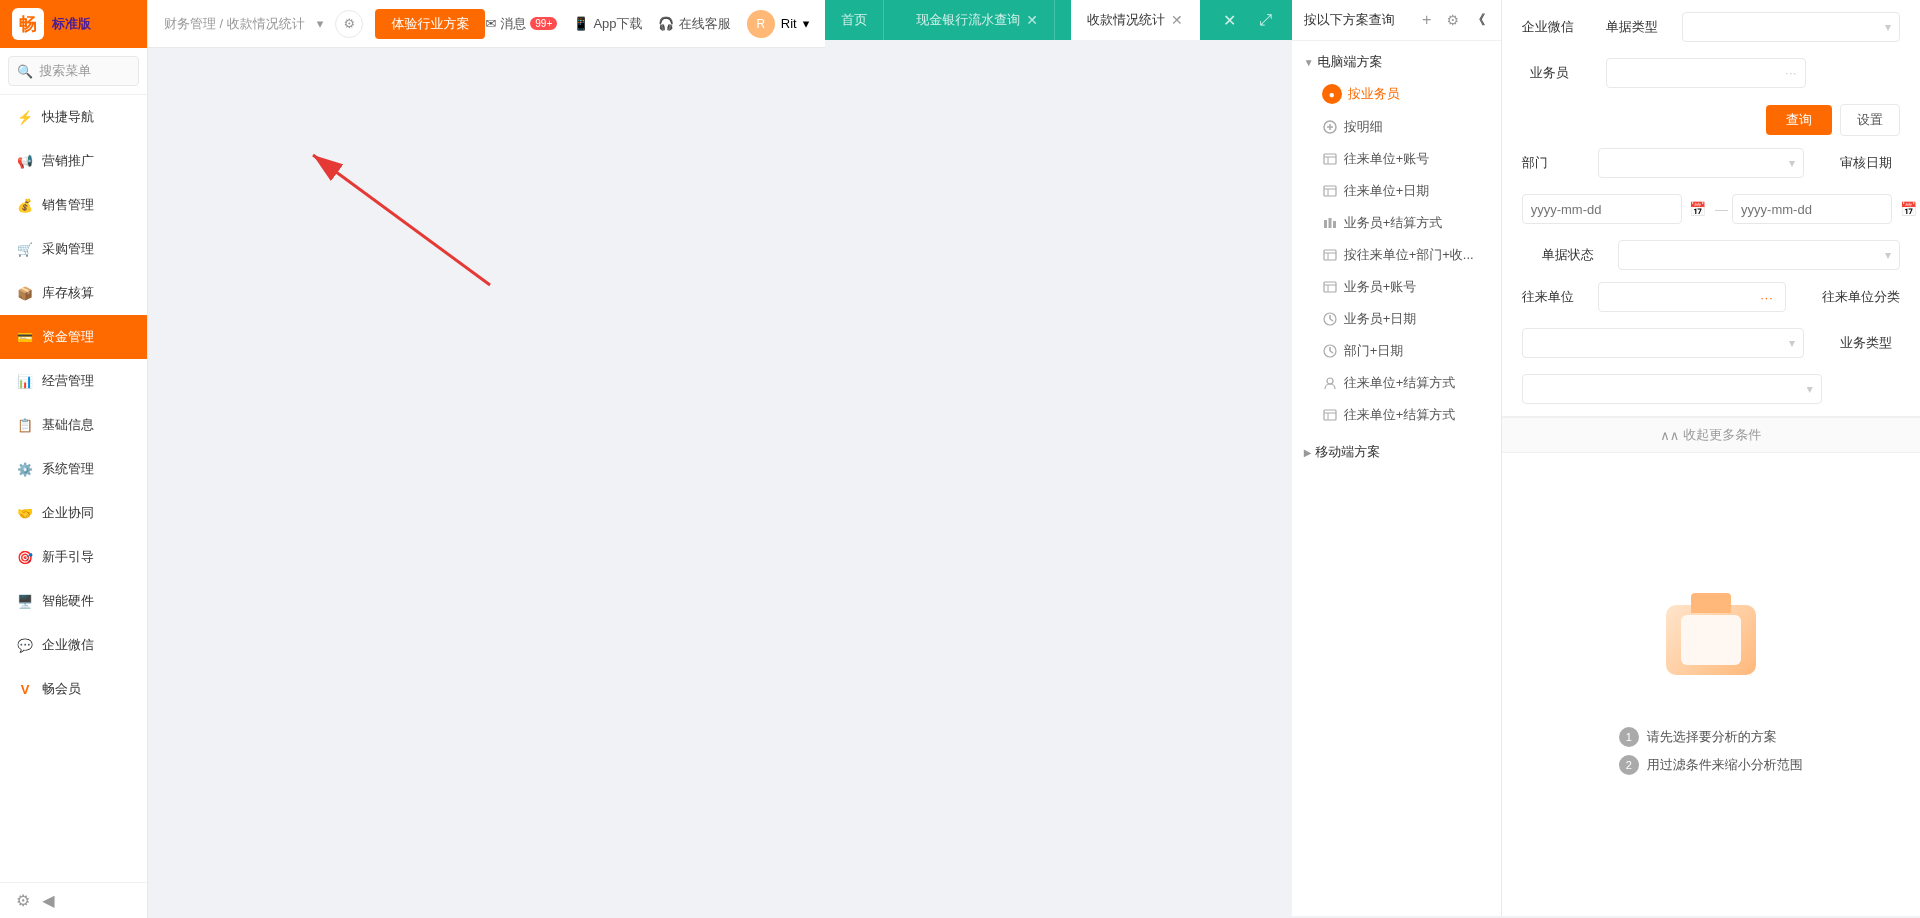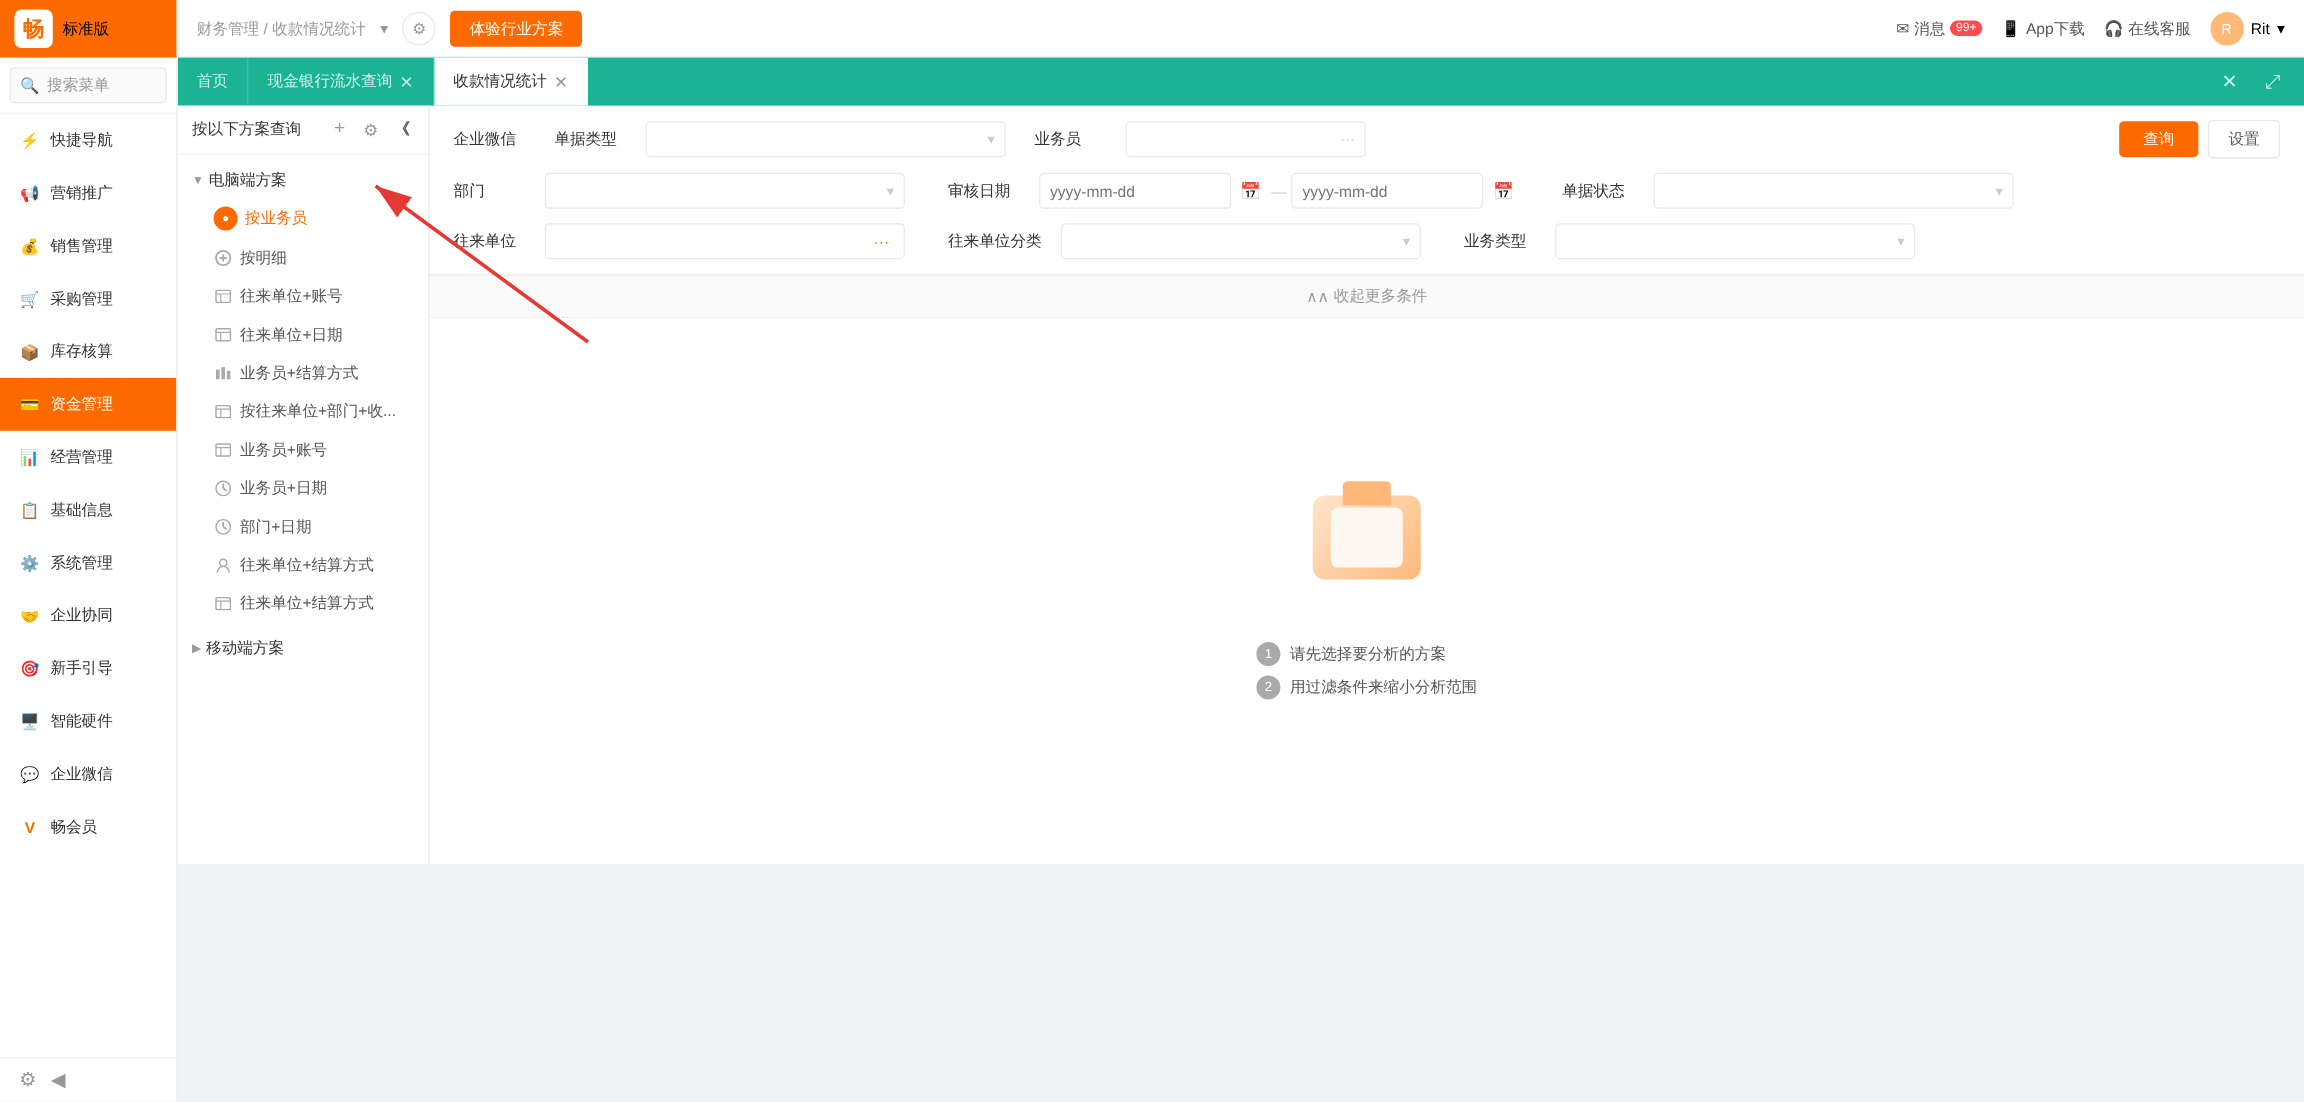--- a/index.html
+++ b/index.html
@@ -11,21 +11,21 @@
       background: #fff; border-right: 1px solid #e8e8e8;
       display: flex; flex-direction: column;
     }
     .sidebar-logo {
       height: 48px; background: #ff6a00; display: flex; align-items: center; padding: 0 12px; gap: 8px;
     }
     .sidebar-logo-icon {
       width: 32px; height: 32px; background: #fff; border-radius: 6px;
       display: flex; align-items: center; justify-content: center; color: #ff6a00; font-weight: bold; font-size: 18px;
     }
-    .sidebar-logo-text { color: #000000; font-size: 13px; font-weight: normal; }
+    .sidebar-logo-text { color: #4c1d95; font-size: 13px; font-weight: bold; }
     .sidebar-search {
       padding: 8px; border-bottom: 1px solid #f0f0f0;
     }
     .sidebar-search-btn {
       width: 100%; height: 30px; border: 1px solid #e8e8e8; border-radius: 4px; background: #fafafa;
       display: flex; align-items: center; gap: 6px; padding: 0 8px; color: #999; cursor: pointer;
     }
     .sidebar-nav { flex: 1; overflow-y: auto; }
     .sidebar-item {
       height: 44px; display: flex; align-items: center; gap: 8px; padding: 0 16px;
@@ -33,21 +33,21 @@
     }
     .sidebar-item.active { background: #ff6a00; color: #fff; border-radius: 0; }
     .sidebar-item-icon { width: 18px; height: 18px; display: flex; align-items: center; justify-content: center; flex-shrink: 0; }
     .sidebar-item-label { font-size: 13px; }
     .sidebar-footer {
       border-top: 1px solid #f0f0f0; padding: 8px 16px; display: flex; align-items: center; gap: 12px;
     }
     .sidebar-footer-icon { color: #999; cursor: pointer; font-size: 16px; }
 
     
-    .main { margin-left: 148px; display: flex; flex-direction: column; height: 720px; }
+    .main { margin-left: 148px; display: flex; height: 916px; }
 
     
     .topbar {
       height: 48px; background: #fff; border-bottom: 1px solid #e8e8e8;
       display: flex; align-items: center; justify-content: space-between; padding: 0 16px;
     }
     .topbar-left { display: flex; align-items: center; gap: 12px; }
     .topbar-breadcrumb { color: #999; font-size: 13px; }
     .topbar-dropdown { color: #999; cursor: pointer; }
     .topbar-settings { width: 28px; height: 28px; border-radius: 50%; border: 1px solid #e8e8e8; display: flex; align-items: center; justify-content: center; cursor: pointer; color: #999; }
@@ -58,20 +58,21 @@
     .topbar-right { display: flex; align-items: center; gap: 16px; }
     .topbar-right-item { display: flex; align-items: center; gap: 4px; color: #555; cursor: pointer; font-size: 13px; }
     .topbar-badge { background: #ff4d4f; color: #fff; font-size: 10px; border-radius: 8px; padding: 1px 5px; }
     .topbar-user { display: flex; align-items: center; gap: 6px; }
     .user-avatar { width: 28px; height: 28px; border-radius: 50%; background: #ffb875; display: flex; align-items: center; justify-content: center; color: #fff; font-size: 12px; }
 
     
     .tabbar {
       height: 40px; background: #1ab394; display: flex; align-items: center; padding: 0 0 0 0;
       position: relative;
+      gap: 16px;
     }
     .tab {
       height: 40px; display: flex; align-items: center; gap: 6px; padding: 0 16px;
       color: rgba(255,255,255,0.8); cursor: pointer; font-size: 13px; border-right: 1px solid rgba(255,255,255,0.2);
     }
     .tab.home { padding: 0 16px; }
     .tab.active { background: #fff; color: #333; }
     .tab-close { color: rgba(255,255,255,0.7); cursor: pointer; font-size: 14px; line-height: 1; }
     .tab.active .tab-close { color: #999; }
     .tabbar-right { margin-left: auto; display: flex; align-items: center; gap: 8px; padding-right: 12px; }

